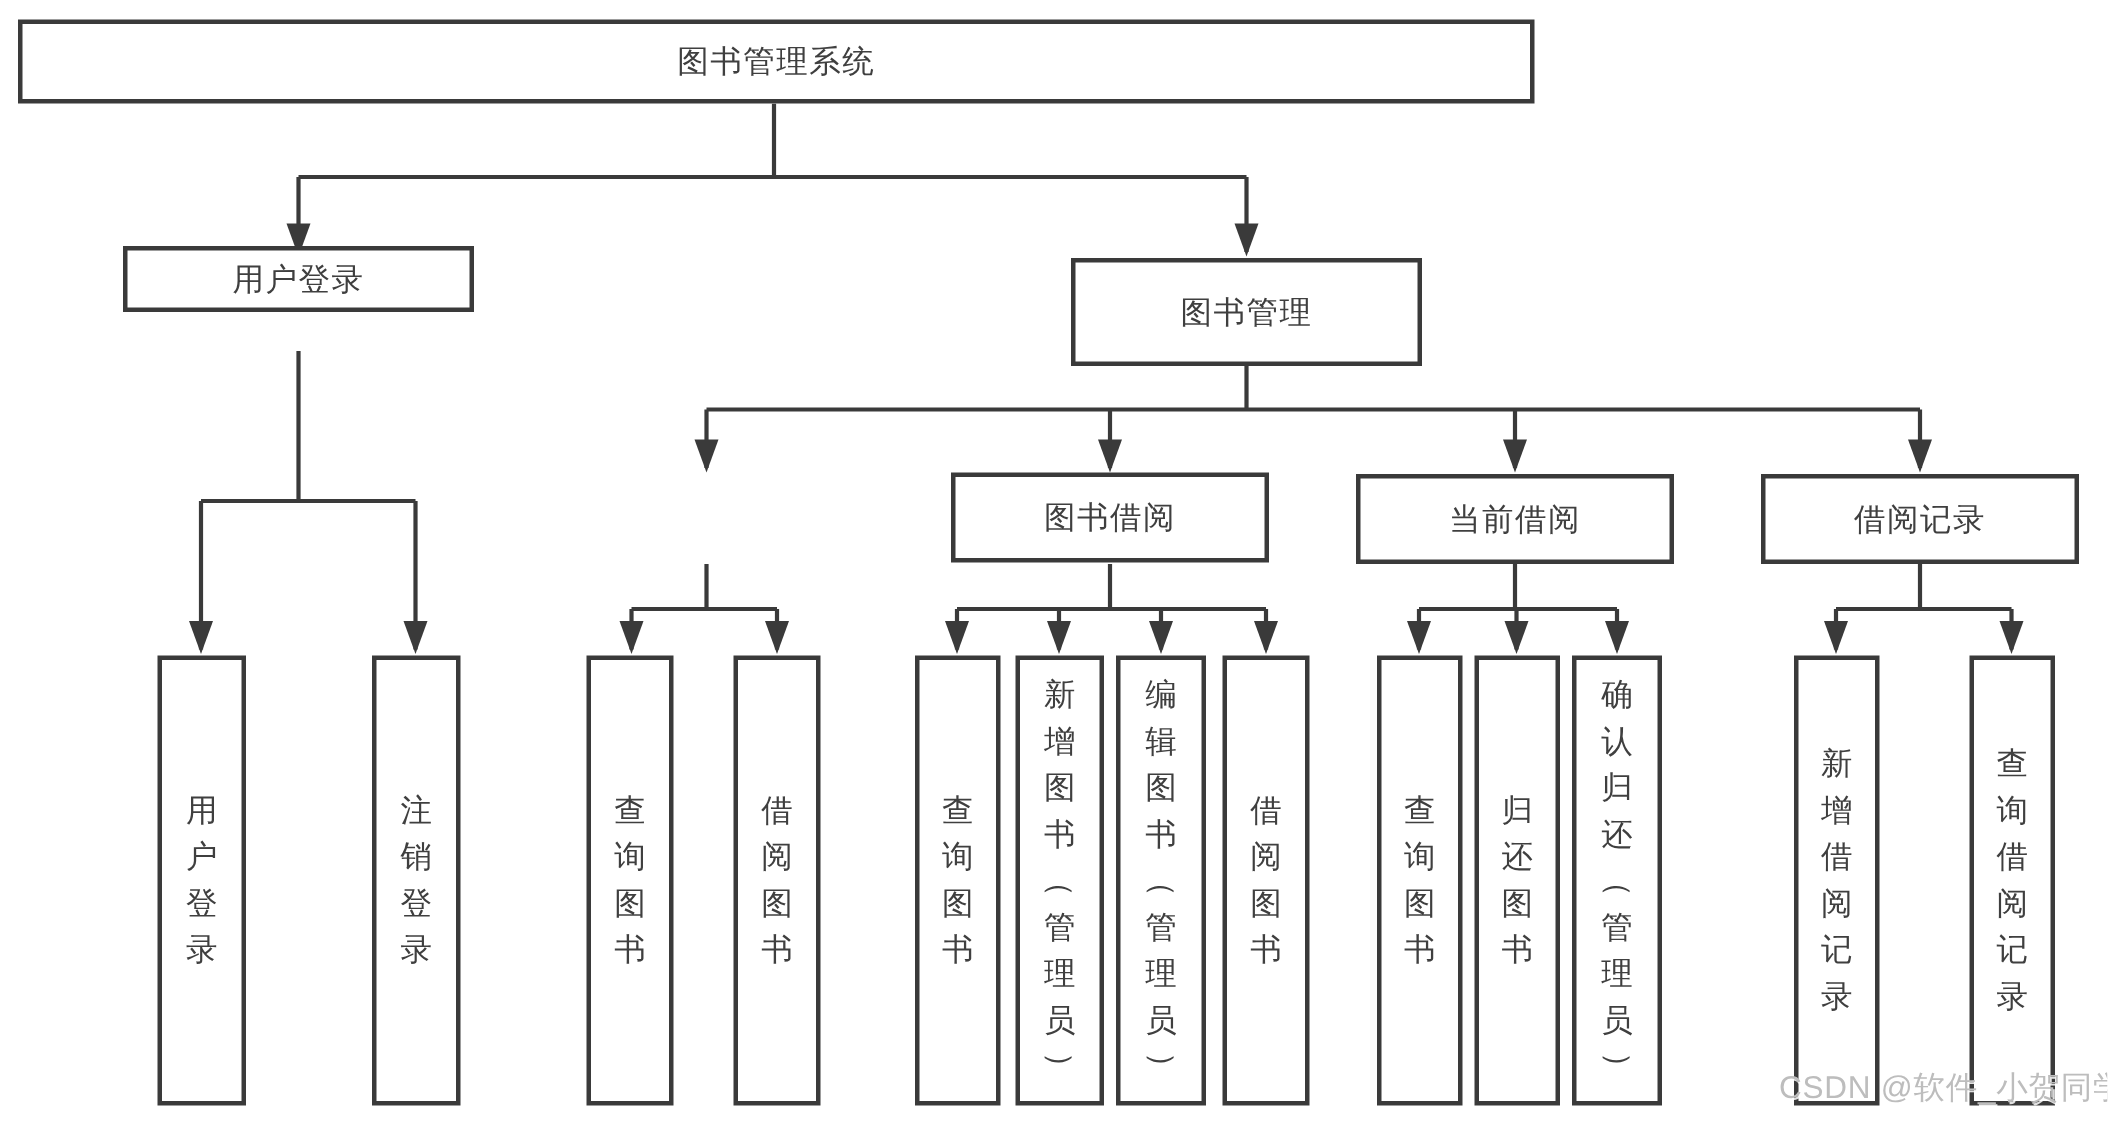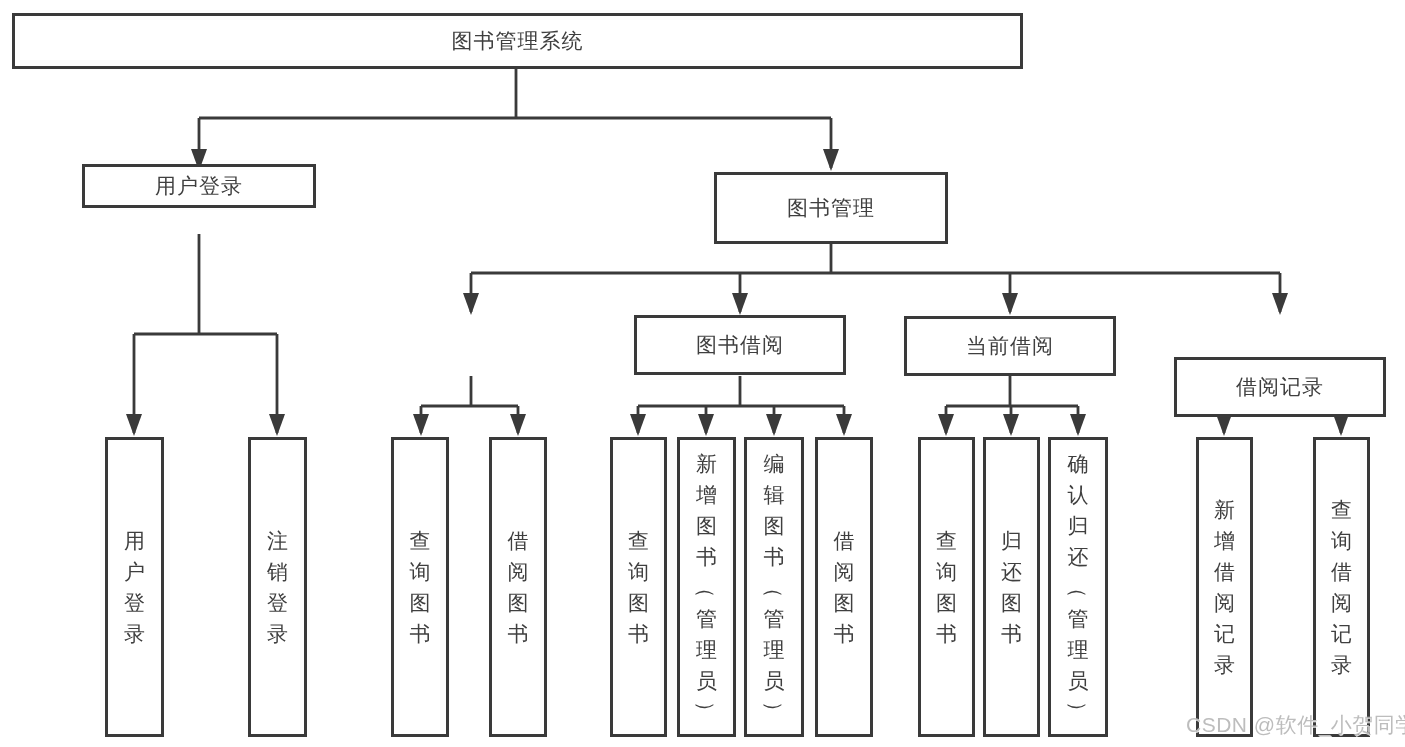--- a/index.html
+++ b/index.html
@@ -32,21 +32,21 @@
   .root-box { font-size: 21px; }
 
   
   .n-user-login-group { left: 82px;  top: 164px; width: 234px; height: 44px; text-align: center; }
   .n-book-mgmt       { left: 714px; top: 172px; width: 234px; height: 72px; }
 
   
   .n-new-book   { left: 365px;  top: 316px; width: 212px; height: 60px; }
   .n-borrowing  { left: 634px;  top: 315px; width: 212px; height: 60px; }
   .n-current    { left: 904px;  top: 316px; width: 212px; height: 60px; }
-  .n-records    { left: 1174px; top: 316px; width: 212px; height: 60px; margin-top: 41px; }
+  .n-records    { left: 1174px; top: 316px; width: 212px; height: 60px; }
 
   
   .n-root { left: 12px; top: 13px; width: 1011px; height: 56px; }
 
   
   .vbox { top: 437px; height: 300px; }
   .leaf-user-login { left: 105px;  width: 59px; }
   .leaf-logout     { left: 248px;  width: 59px; }
   .leaf-rec-query  { left: 391px;  width: 58px; }
   .leaf-rec-borrow { left: 489px;  width: 58px; }

